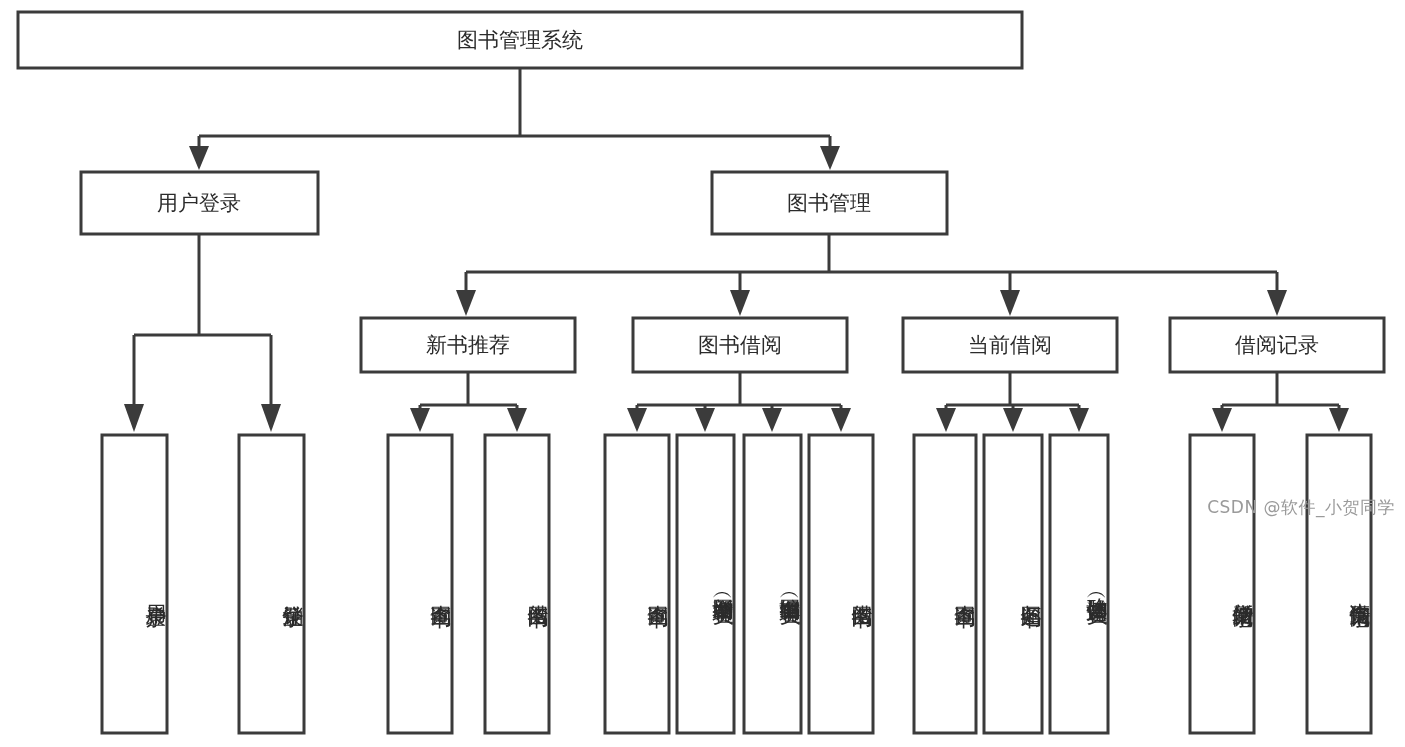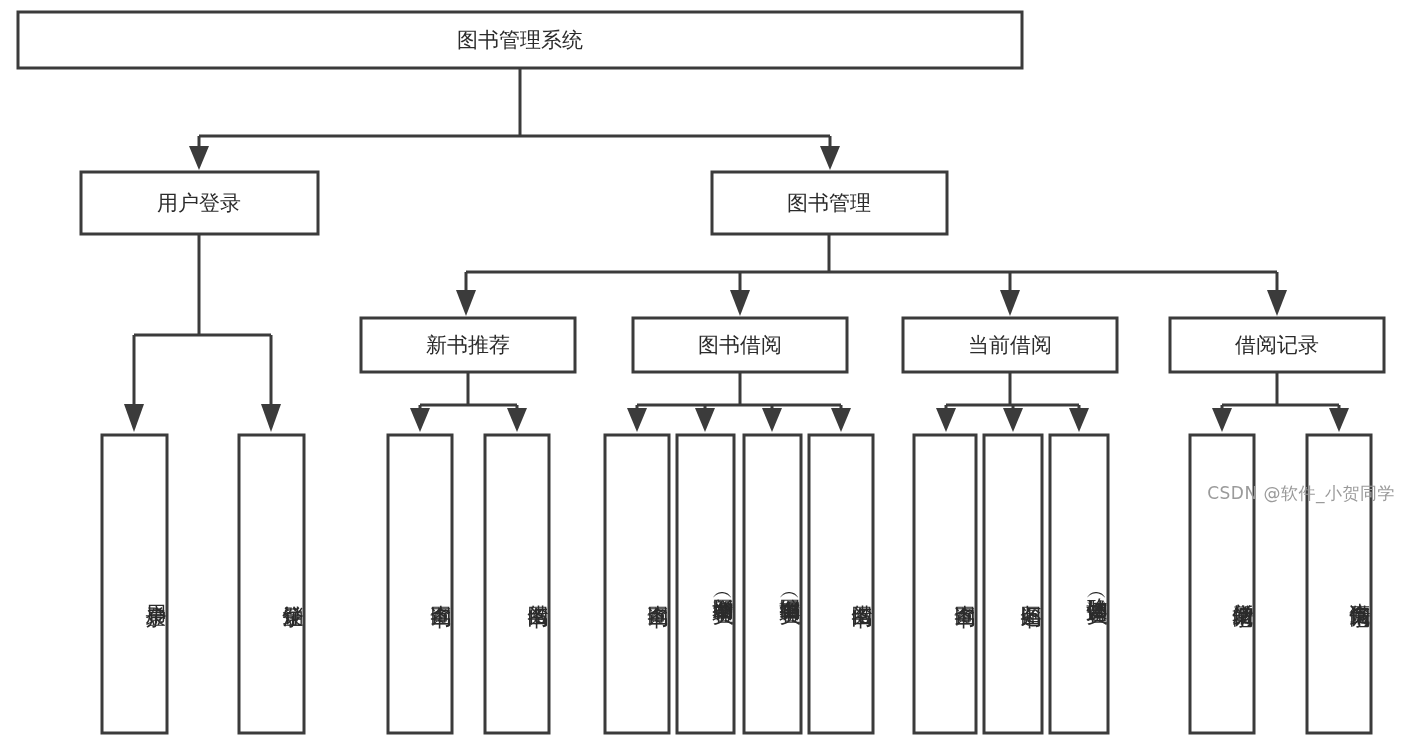--- a/index.html
+++ b/index.html
@@ -58,21 +58,21 @@
     letter-spacing: 1px;
     display: flex;
     align-items: flex-start;
     justify-content: center;
     white-space: nowrap;
     pointer-events: none;
   }
   .watermark {
     position: absolute;
     right: 10px;
-    bottom: 20px;
+    bottom: 6px;
     font-family: "DejaVu Sans", "Liberation Sans", sans-serif;
     font-size: 17px;
     color: #9a9a9a;
     letter-spacing: 0.5px;
     white-space: nowrap;
   }
 </style>
 </head>
 <body>
 

